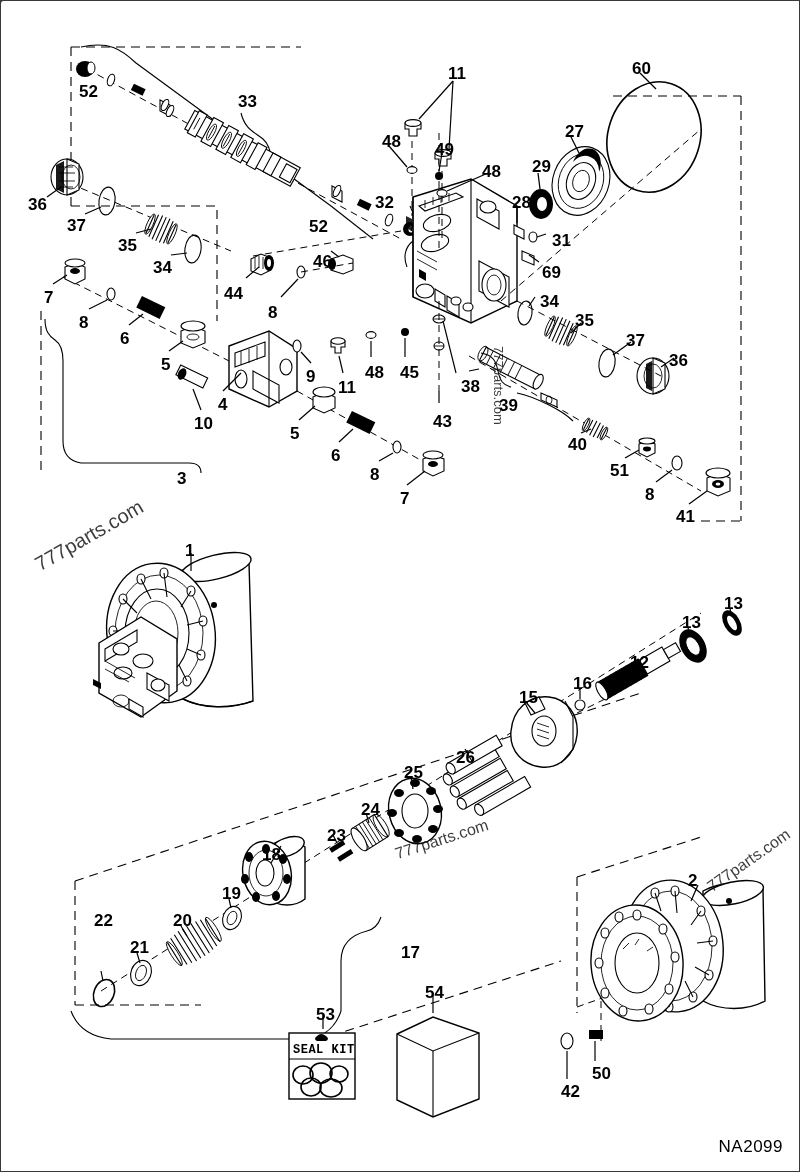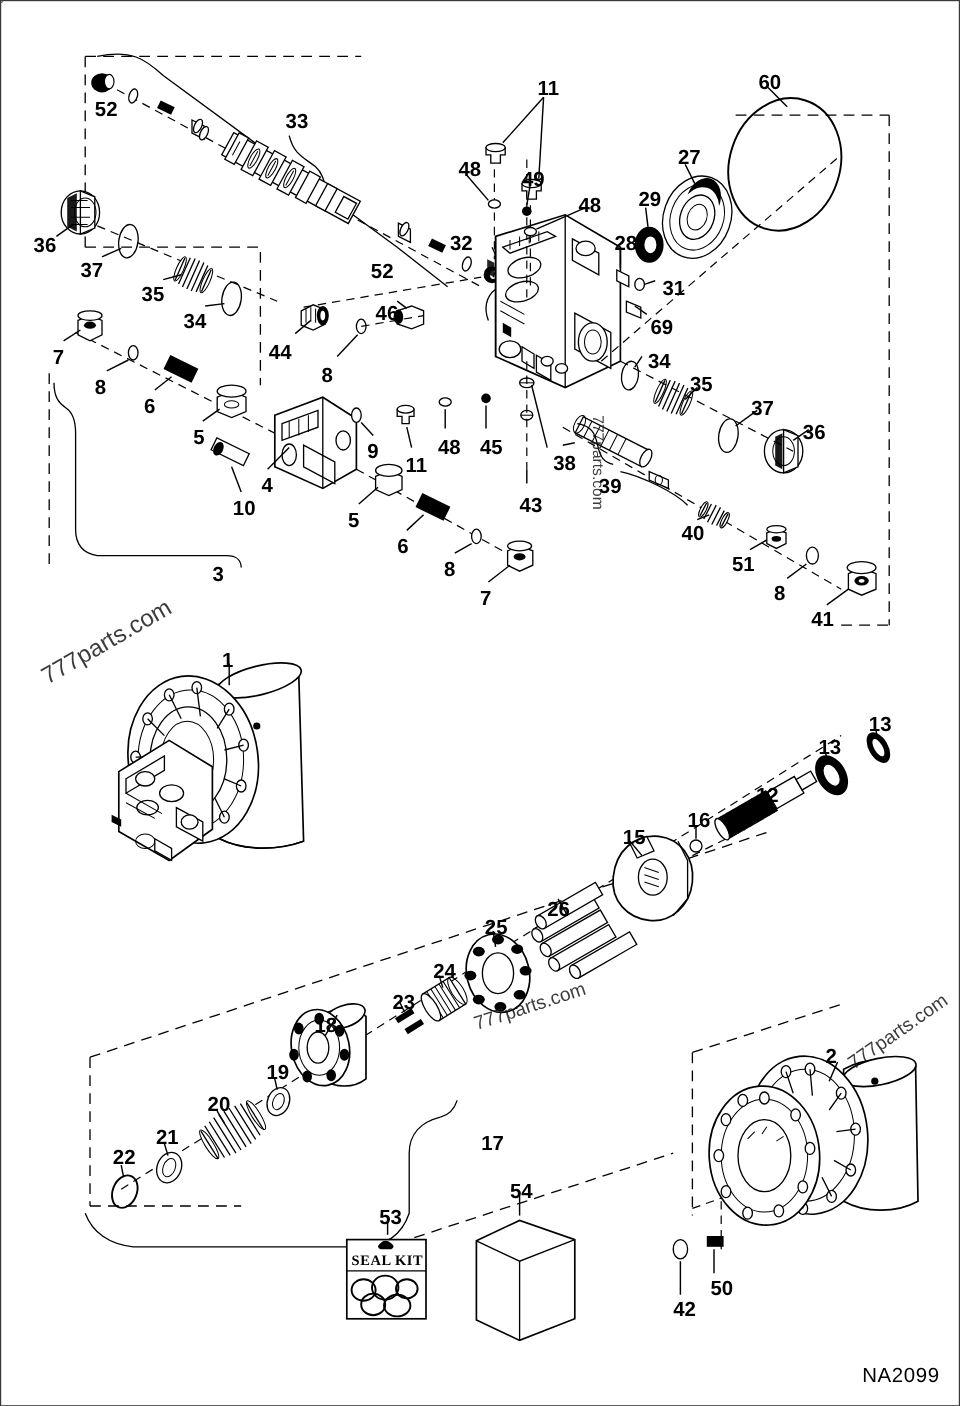--- a/index.html
+++ b/index.html
@@ -34,21 +34,21 @@
   }
   .wm{
     position:absolute;
     font-family:"Liberation Sans",sans-serif;
     color:#1a1a1a;
     white-space:nowrap;
     opacity:.85;
   }
   .sealkit-text{
     position:absolute;
-    font-family:Liberation Serif, serif;
+    font-family:Liberation Mono, monospace;
     font-weight:bold;
     font-size:12px;
     color:#000;
     white-space:nowrap;
     letter-spacing:0.5px;
   }
 </style>
 </head>
 <body>
 
@@ -706,21 +706,21 @@
       <div class="lbl" style="left: 572px; top: 674px;">16</div>
       <div class="lbl" style="left: 518px; top: 688px;">15</div>
       <div class="lbl" style="left: 455px; top: 712px; margin-top: 36px;">26</div>
       <div class="lbl" style="left: 403px; top: 763px;">25</div>
       <div class="lbl" style="left: 360px; top: 800px;">24</div>
       <div class="lbl" style="left: 326px; top: 826px;">23</div>
       <div class="lbl" style="left: 261px; top: 845px;">18</div>
       <div class="lbl" style="left: 221px; top: 884px;">19</div>
       <div class="lbl" style="left: 172px; top: 911px;">20</div>
       <div class="lbl" style="left: 129px; top: 938px;">21</div>
-      <div class="lbl" style="left: 93px; top: 955px;">22</div>
+      <div class="lbl" style="left: 93px; top: 911px;">22</div>
       <div class="lbl" style="left: 400px; top: 943px;">17</div>
       <div class="lbl" style="left: 687px; top: 871px;">2</div>
       <div class="lbl" style="left: 315px; top: 1005px;">53</div>
       <div class="lbl" style="left: 424px; top: 983px; text-align: right;">54</div>
       <div class="lbl" style="left: 560px; top: 1082px;">42</div>
       <div class="lbl" style="left: 591px; top: 1064px;">50</div>
     </div>
 
   <div id="watermarks">
       <div class="wm" style="left: 30px; top: 555px; font-size: 20px; transform: rotate(-30deg); transform-origin: left top;">777parts.com</div>

